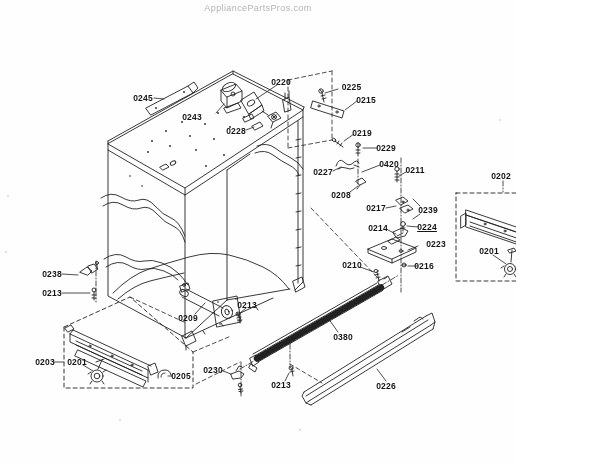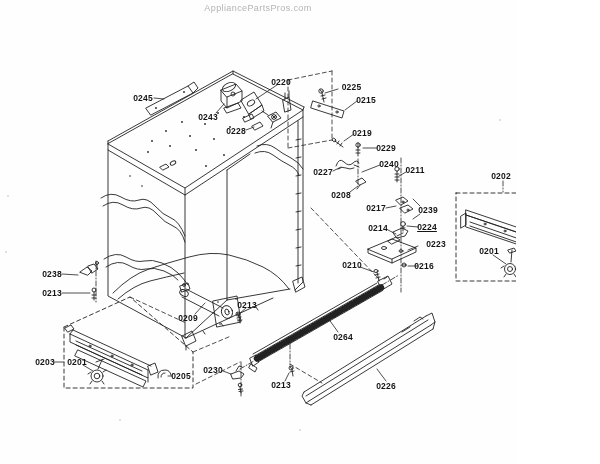--- a/index.html
+++ b/index.html
@@ -326,28 +326,28 @@
         <circle cx="6" cy="252" r="0.8"></circle>
       <circle cx="593" cy="300" r="0.8"></circle>
         <circle cx="300" cy="430" r="0.8"></circle>
       <circle cx="120" cy="420" r="0.8"></circle>
         <circle cx="500" cy="120" r="0.8"></circle>
     </g>
   </svg>
 
   <div id="labels">
       <div class="part-label" style="left: 143px; top: 98px;">0245</div>
-      <div class="part-label" style="left: 208px; top: 117px;">0243</div>
+      <div class="part-label" style="left: 192px; top: 117px;">0243</div>
       <div class="part-label" style="left: 281px; top: 82px;">0220</div>
       <div class="part-label" style="left: 236px; top: 131px;">0228</div>
       <div class="part-label" style="left: 347px; top: 87px; padding-left: 9px;">0225</div>
       <div class="part-label" style="left: 366px; top: 100px;">0215</div>
       <div class="part-label" style="left: 362px; top: 133px;">0219</div>
       <div class="part-label" style="left: 386px; top: 148px;">0229</div>
-      <div class="part-label" style="left: 389px; top: 164px;">0240</div>
+      <div class="part-label" style="left: 389px; top: 164px;">0420</div>
       <div class="part-label" style="left: 323px; top: 172px;">0227</div>
       <div class="part-label" style="left: 341px; top: 195px;">0208</div>
       <div class="part-label" style="left: 415px; top: 170px;">0211</div>
       <div class="part-label" style="left: 376px; top: 208px;">0217</div>
       <div class="part-label" style="left: 428px; top: 210px;">0239</div>
       <div class="part-label" style="left: 427px; top: 227px; text-decoration: underline;">0224</div>
       <div class="part-label" style="left: 378px; top: 228px;">0214</div>
       <div class="part-label" style="left: 428px; top: 244px; padding-left: 16px;">0223</div>
       <div class="part-label" style="left: 352px; top: 265px;">0210</div>
       <div class="part-label" style="left: 424px; top: 266px;">0216</div>
@@ -356,16 +356,16 @@
       <div class="part-label" style="left: 554px; top: 258px;">0205</div>
       <div class="part-label" style="left: 52px; top: 274px;">0238</div>
       <div class="part-label" style="left: 52px; top: 293px;">0213</div>
       <div class="part-label" style="left: 188px; top: 318px;">0209</div>
       <div class="part-label" style="left: 247px; top: 305px;">0213</div>
       <div class="part-label" style="left: 45px; top: 362px;">0203</div>
       <div class="part-label" style="left: 77px; top: 362px;">0201</div>
       <div class="part-label" style="left: 181px; top: 376px;">0205</div>
       <div class="part-label" style="left: 213px; top: 370px;">0230</div>
       <div class="part-label" style="left: 281px; top: 385px;">0213</div>
-      <div class="part-label" style="left: 343px; top: 337px;">0264</div>
+      <div class="part-label" style="left: 343px; top: 337px;">0380</div>
       <div class="part-label" style="left: 386px; top: 386px;">0226</div>
     </div>
 </div>
 
 </body></html>

